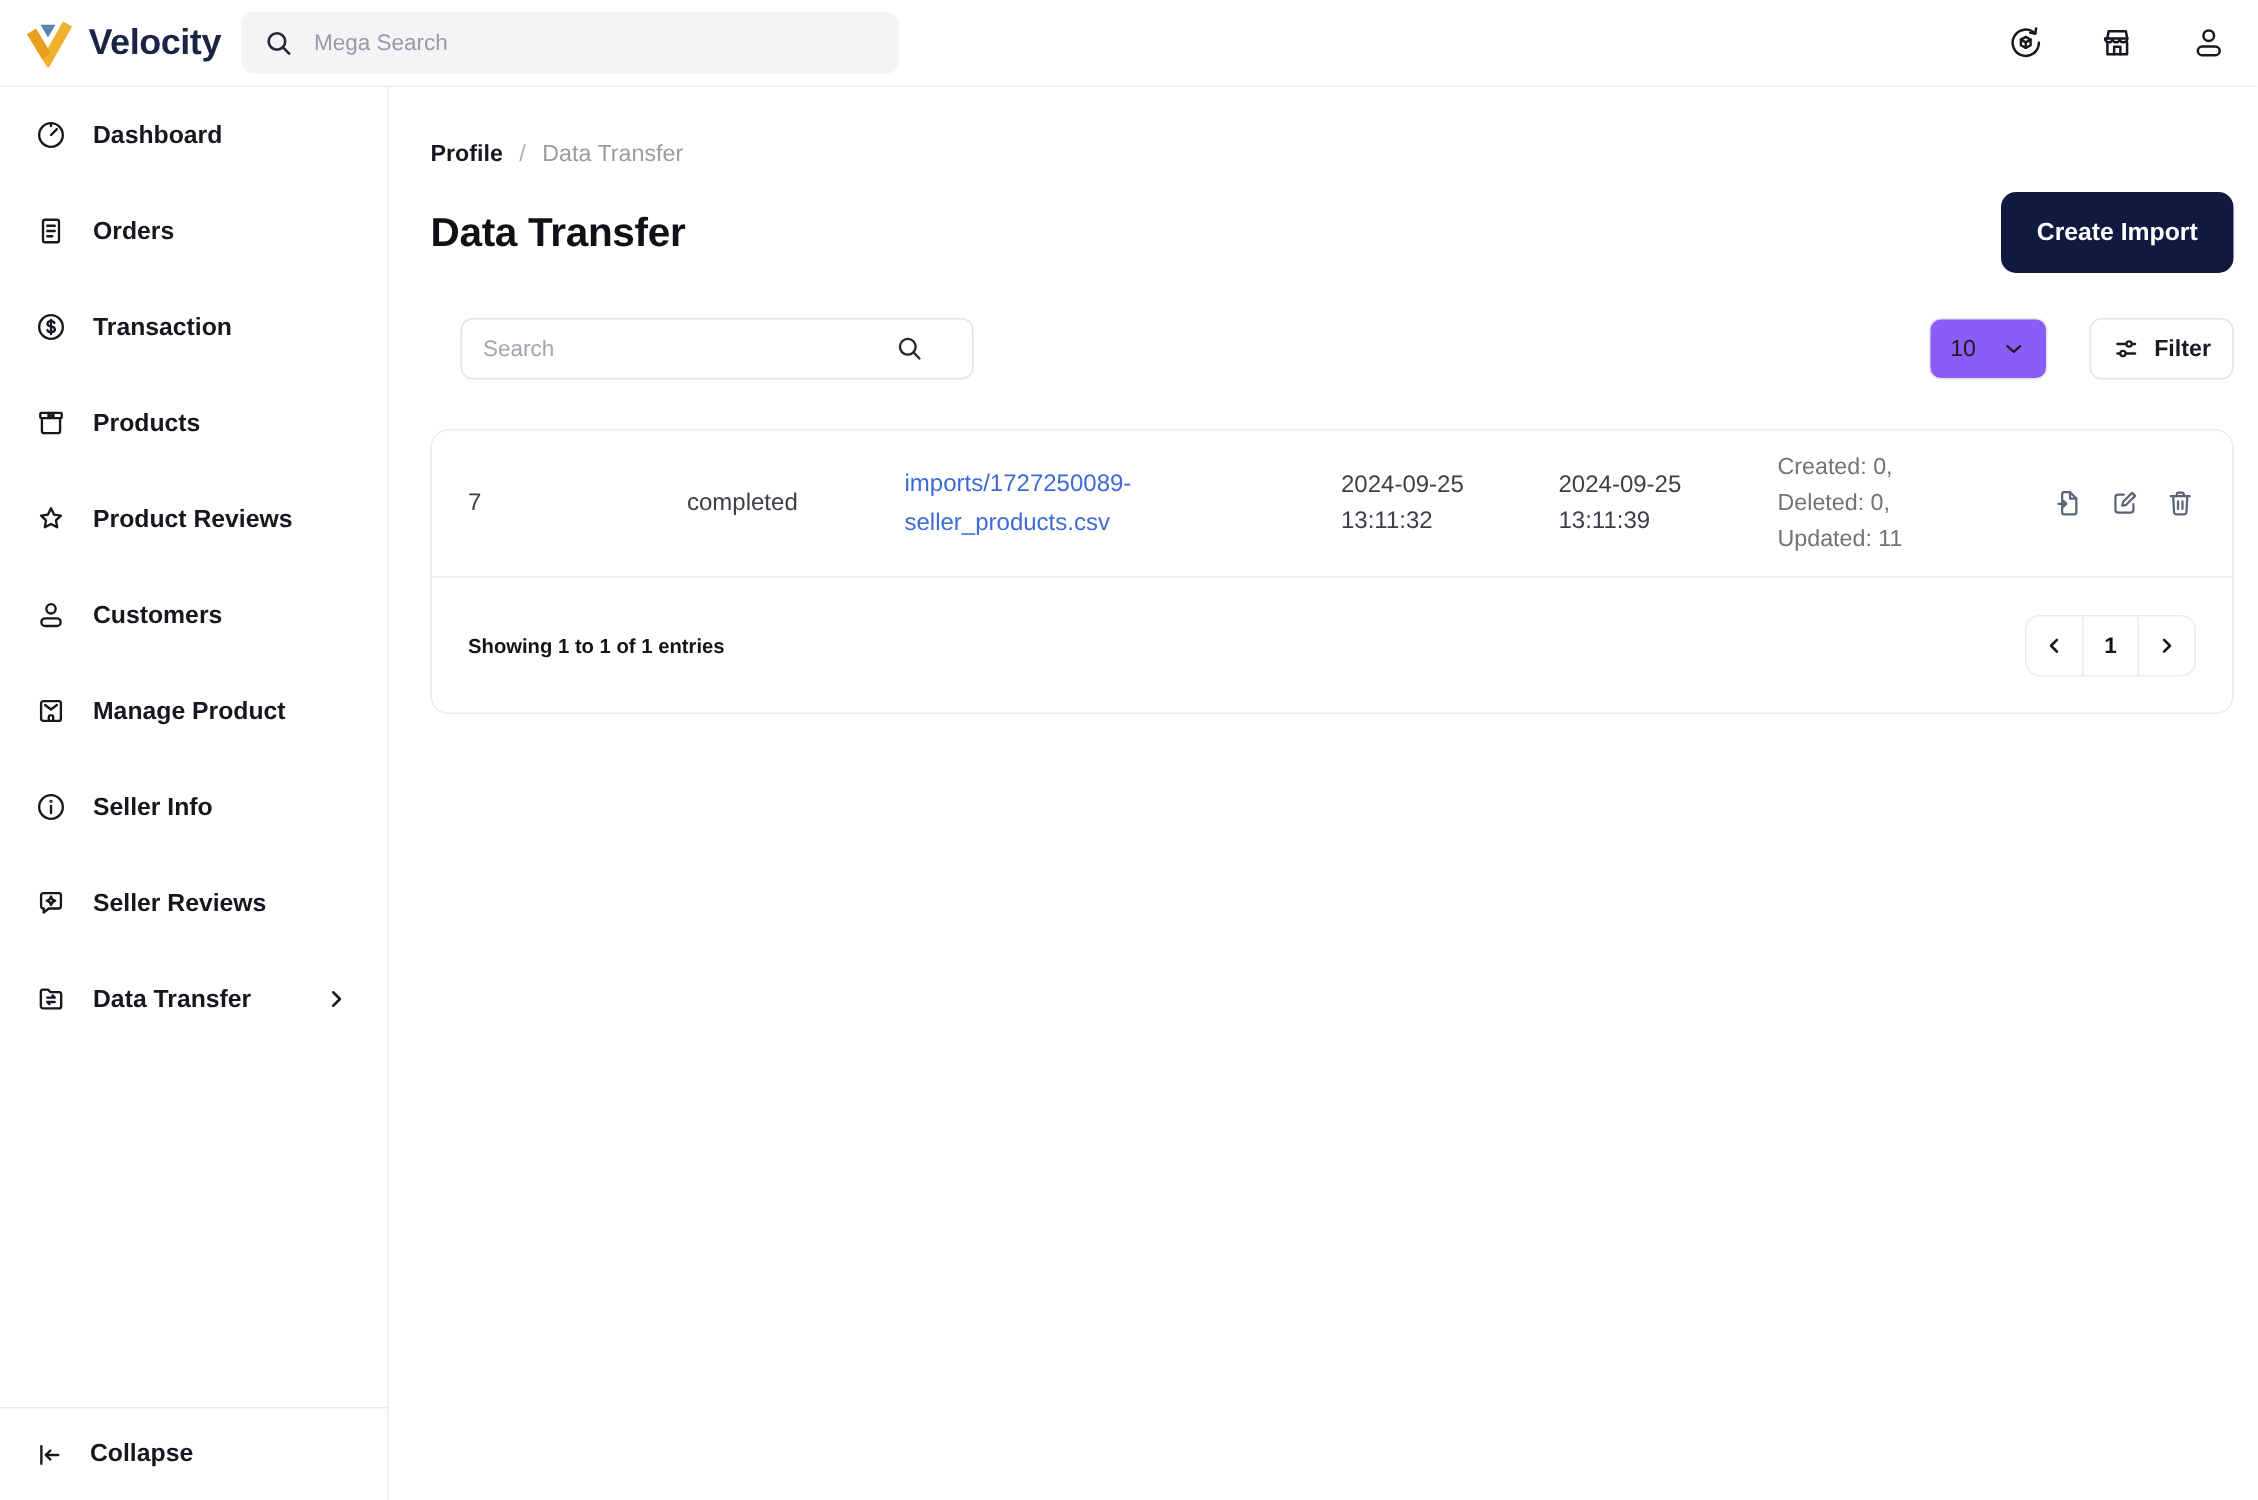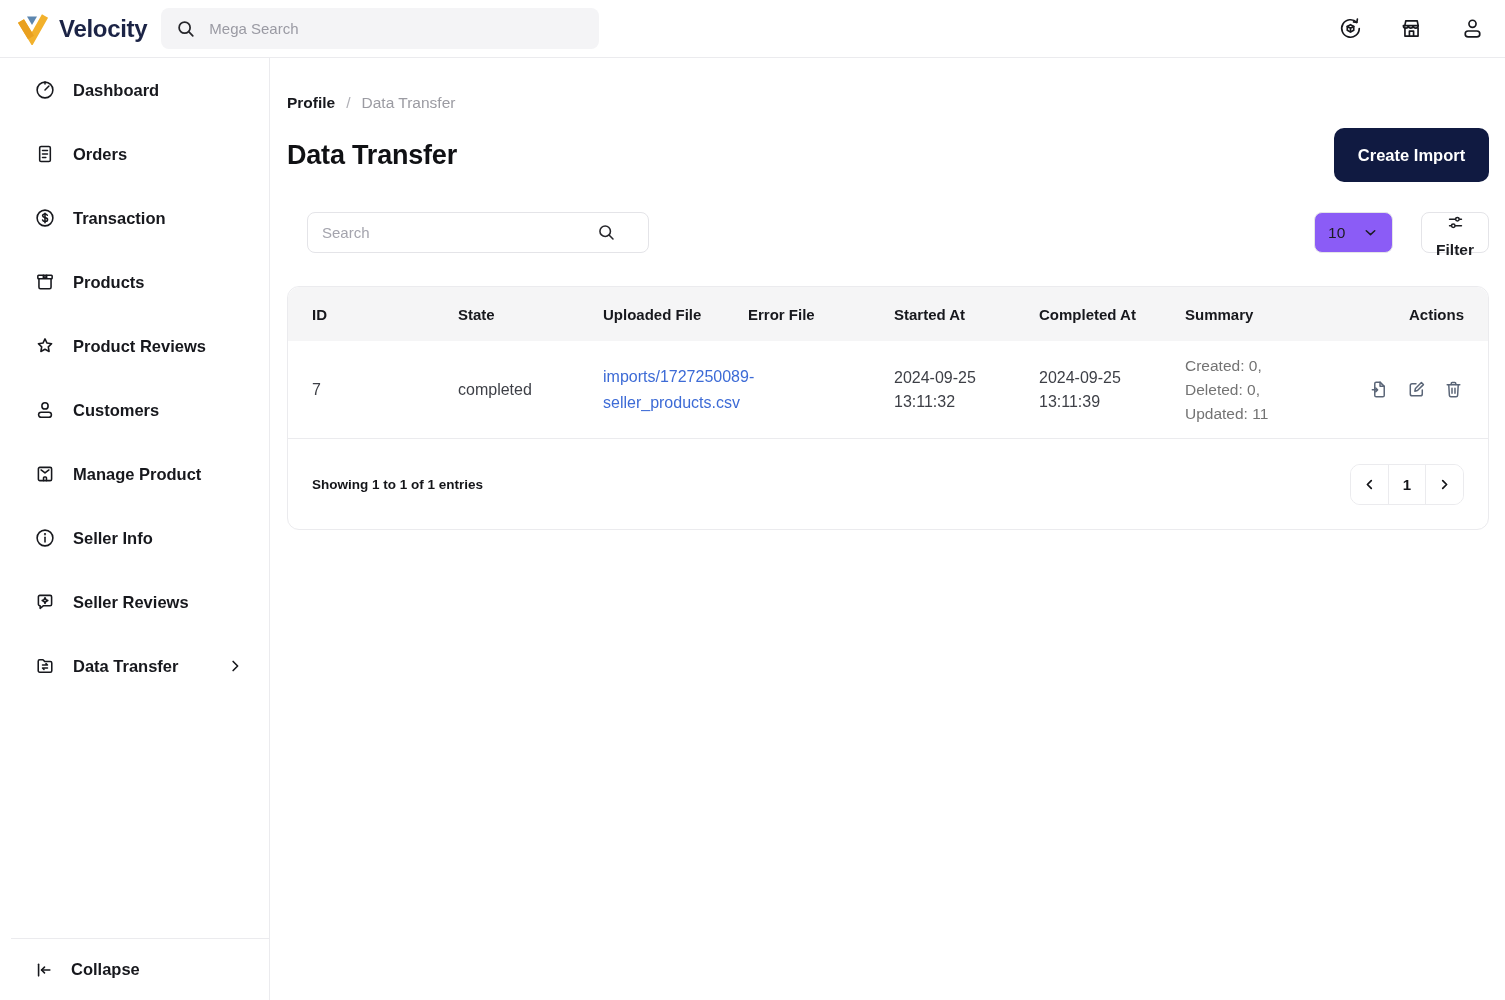--- a/index.html
+++ b/index.html
@@ -19,21 +19,21 @@
   .brand{display:flex; align-items:center; gap:8px; cursor:pointer;}
   .brand-name{font-size:24px; font-weight:800; color:#1c2446; letter-spacing:-0.3px;}
   .mega-search{margin-left:14px; width:438px; height:41px; background:var(--pillbg); border-radius:8px;
     display:flex; align-items:center; padding:0 14px; gap:10px;}
   .mega-search input{flex:1; border:none; outline:none; background:transparent; font-size:15px; color:var(--ink);}
   .mega-search input::placeholder{color:#9a9aa3;}
   .topbar-icons{margin-left:auto; display:flex; align-items:center; gap:36px; color:#17181d;}
   .icon-btn{background:none; border:none; padding:0; color:inherit; display:flex; align-items:center;}
 
   
-  .sidebar{position:absolute; top:58px; left:11px; bottom:0; width:259px; background:#fff;
+  .sidebar{position:absolute; top:58px; left:0; bottom:0; width:259px; background:#fff;
     border-right:1px solid var(--border); display:flex; flex-direction:column;}
   .side-nav{flex:1;}
   .side-item{height:64px; display:flex; align-items:center; gap:17px; padding:0 25px 0 23px;
     font-size:16.5px; font-weight:600; color:#17181d; cursor:pointer;}
   .side-item .sicon{color:#17181d; flex:none; display:flex;}
   .side-item .chev{margin-left:auto; display:flex;}
   .collapse-row{border-top:1px solid var(--border); height:62px; display:flex; align-items:center;
     gap:17px; padding:0 23px; font-size:16.5px; font-weight:600; cursor:pointer;}
 
   
@@ -49,21 +49,21 @@
   .controls-row{margin-top:30px; display:flex; align-items:center; justify-content:space-between;}
   .search-box{position:relative; width:342px; height:41px;}
   .search-box input{width:100%; height:100%; border:1px solid #e4e4e8; border-radius:8px; padding:0 40px 0 14px;
     font-size:15px; outline:none; color:var(--ink);margin-left:20px;}
   .search-box input::placeholder{color:#a4a4ad;}
   .search-box .sb-icon{position:absolute; right:12px; top:10px; color:#26262b;}
   .right-controls{display:flex; align-items:center; gap:28px;}
   .select-btn{width:79px; height:41px; background:#8b5cf6; border:1px solid #e4e4e8; border-radius:8px;
     display:flex; align-items:center; justify-content:space-between; padding:0 13px; font-size:15.5px; color:#1b1c21;}
   .filter-btn{height:41px; background:#fff; border:1px solid #e4e4e8; border-radius:8px;
-    display:flex; align-items:center; gap:9px; padding:0 14px; font-size:15.5px; font-weight:600; color:#1b1c21;flex-direction:column;}
+    display:flex; align-items:center; gap:9px; padding:0 14px; font-size:15.5px; font-weight:600; color:#1b1c21;}
 
   
   .card{margin-top:33px; border:1px solid var(--border); border-radius:12px; background:#fff;}
   .tgrid{display:grid; grid-template-columns:146px 145px 145px 146px 145px 146px 172px minmax(0,1fr);
     padding:0 24px; align-items:center;}
   .thead{height:54px; background:var(--headerbg); border-radius:12px 12px 0 0;
     font-size:15px; font-weight:700; color:#17181d;}
   .th-right{text-align:right;}
   .trow{min-height:98px; border-bottom:1px solid var(--border); font-size:16px; color:var(--text);}
   .td{line-height:24px; padding-right:14px;}
@@ -295,30 +295,20 @@
             <path d="M4.5 16h15"></path>
               <circle cx="9.2" cy="16" r="2.2" fill="#fff"></circle>
           </svg>
         </span>
         <span>Filter</span>
       </button>
     </div>
   </div>
 
   <section class="card">
-    <div class="tgrid thead">
-      <div class="th">ID</div>
-      <div class="th">State</div>
-      <div class="th">Uploaded File</div>
-      <div class="th">Error File</div>
-      <div class="th">Started At</div>
-      <div class="th">Completed At</div>
-      <div class="th">Summary</div>
-      <div class="th th-right">Actions</div>
-    </div>
 
     <div class="tgrid trow">
       <div class="td">7</div>
       <div class="td">completed</div>
       <div class="td">
         <a class="file-link">imports/1727250089-seller_products.csv</a>
       </div>
       <div class="td"></div>
       <div class="td">2024-09-25 13:11:32</div>
       <div class="td">2024-09-25 13:11:39</div>

